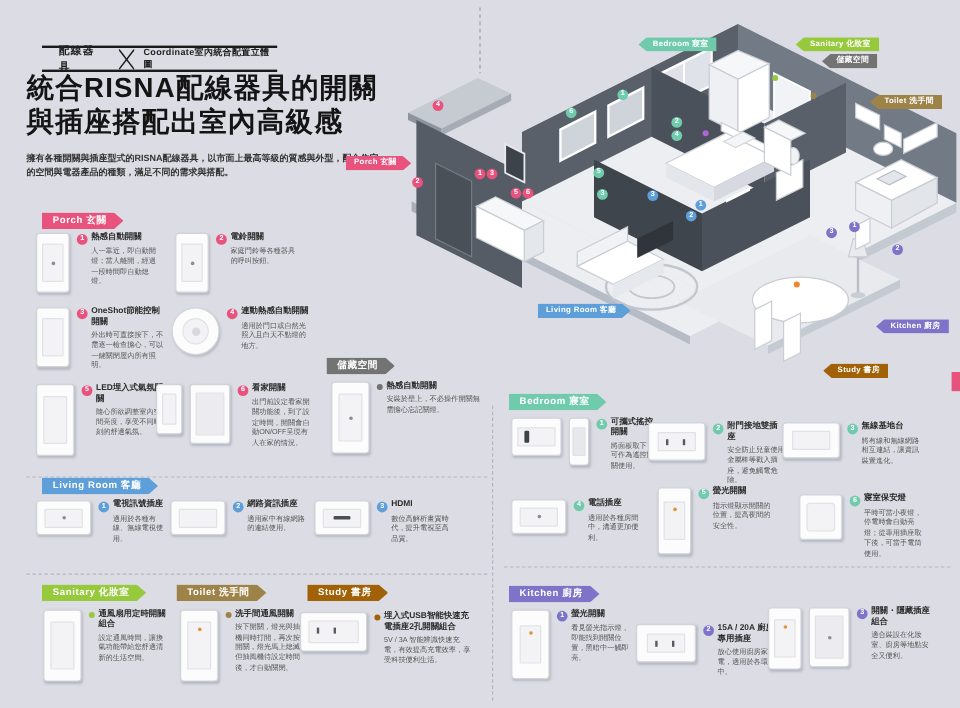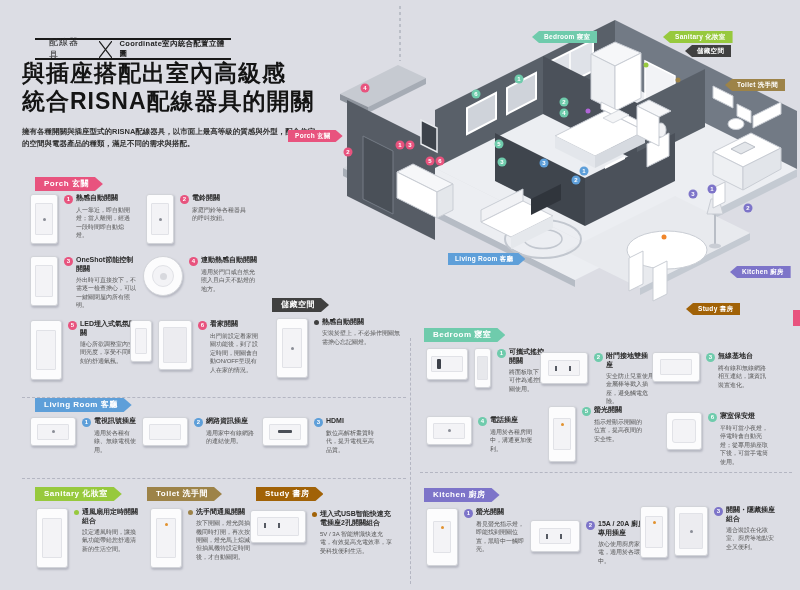--- a/index.html
+++ b/index.html
@@ -1,37 +1,37 @@
 <!DOCTYPE html>
 <html><head>
 <meta charset="utf-8">
 <style>
   html,body{margin:0;padding:0;}
   .page{position:relative;width:800px;height:590px;background:#dcdde4;overflow:hidden;
         font-family:"Liberation Sans","DejaVu Sans",sans-serif;color:#222;}
   
   .hdr{position:absolute;left:35px;top:38px;width:196px;height:18px;border-top:2px solid #1a1a1a;
        border-bottom:2px solid #1a1a1a;display:flex;align-items:center;}
-  .hdr .h1{font-size:9px;font-weight:normal;padding:0 10px 0 14px;letter-spacing:1px;}
+  .hdr .h1{font-size:9px;font-weight:bold;padding:0 10px 0 14px;letter-spacing:1px;}
   .hdr svg{flex:none;}
   .hdr .h2{font-size:7.5px;font-weight:bold;padding-left:8px;letter-spacing:0.3px;}
   .title{position:absolute;left:22px;top:60px;width:360px;font-size:23px;font-weight:900;
          line-height:1.2;letter-spacing:1px;color:#141414;}
   .intro{position:absolute;left:22px;top:126px;width:294px;font-size:7.5px;font-weight:bold;
          line-height:1.6;color:#333;}
   
   .tag{position:absolute;height:14px;line-height:14px;color:#fff;font-weight:bold;font-size:8px;
        padding:0 14px 0 9px;letter-spacing:0.5px;
        clip-path:polygon(0 0,calc(100% - 8px) 0,100% 50%,calc(100% - 8px) 100%,0 100%);}
   .htag{position:absolute;height:12px;line-height:12px;color:#fff;font-weight:bold;font-size:6.5px;
         padding:0 12px 0 7px;z-index:6;letter-spacing:0.3px;
         clip-path:polygon(0 0,calc(100% - 7px) 0,100% 50%,calc(100% - 7px) 100%,0 100%);}
   .htag.tl{padding:0 7px 0 12px;
         clip-path:polygon(7px 0,100% 0,100% 100%,7px 100%,0 50%);}
-  .c-porch{background:#e8537e}.c-storage{background:#404040}.c-living{background:#5e9fd9}
+  .c-porch{background:#e8537e}.c-storage{background:#737373}.c-living{background:#5e9fd9}
   .c-sani{background:#97c93d}.c-toilet{background:#9d8348}.c-study{background:#a16207}
   .c-bed{background:#6fcbac}.c-kit{background:#7d74c9}
   
   .item{position:absolute;display:flex;gap:6px;align-items:flex-start;}
   .prod{background:#fcfcfd;border:1px solid #d2d4d9;border-radius:3px;position:relative;flex:none;
         box-shadow:1px 1.5px 2px rgba(90,95,110,.28);}
   .prod .in{position:absolute;inset:0;margin:auto;background:#f3f3f6;border:1px solid #e1e2e7;border-radius:1px;}
   .sz-sw{width:26px;height:48px}.sz-sw .in{width:16px;height:30px}
   .sz-swL{width:30px;height:58px}.sz-swL .in{width:18px;height:38px}
   .sz-slim{width:20px;height:40px}.sz-slim .in{width:10px;height:24px}
@@ -71,22 +71,22 @@
 
   <div class="hdr">
     <span class="h1">配線器具</span>
     <svg width="13" height="17">
       <line x1="0" y1="0" x2="13" y2="17" stroke="#1a1a1a" stroke-width="1.2"></line>
       <line x1="13" y1="0" x2="0" y2="17" stroke="#1a1a1a" stroke-width="1.2"></line>
     </svg>
     <span class="h2">Coordinate室內統合配置立體圖</span>
   </div>
   <div class="title">
+    <div>統合RISNA配線器具的開關</div>
     <div>與插座搭配出室內高級感</div>
-    <div>統合RISNA配線器具的開關</div>
   </div>
   <div class="intro">擁有各種開關與插座型式的RISNA配線器具，以市面上最高等級的質感與外型，配合住宅的空間與電器產品的種類，滿足不同的需求與搭配。</div>
 
   <svg class="house" width="515" height="324" viewBox="0 0 515 324">
     <line x1="115" y1="0" x2="115" y2="55" stroke="#9aa0ab" stroke-dasharray="3 3"></line>
 
     <polygon points="108,183 290,274 290,281 108,190" fill="#b6bcc5"></polygon>
     <polygon points="355,282 465,227 465,234 355,289" fill="#c4cad2"></polygon>
     <polygon points="332,253 512,163 512,171 332,261" fill="#c4cad2"></polygon>
 

